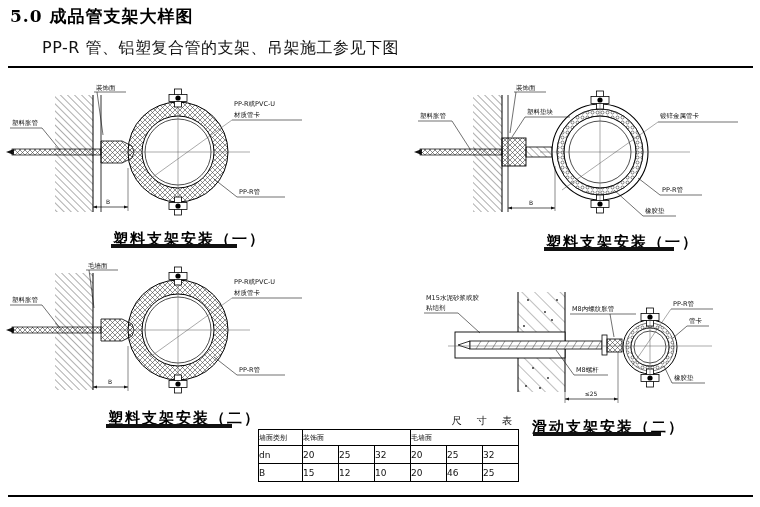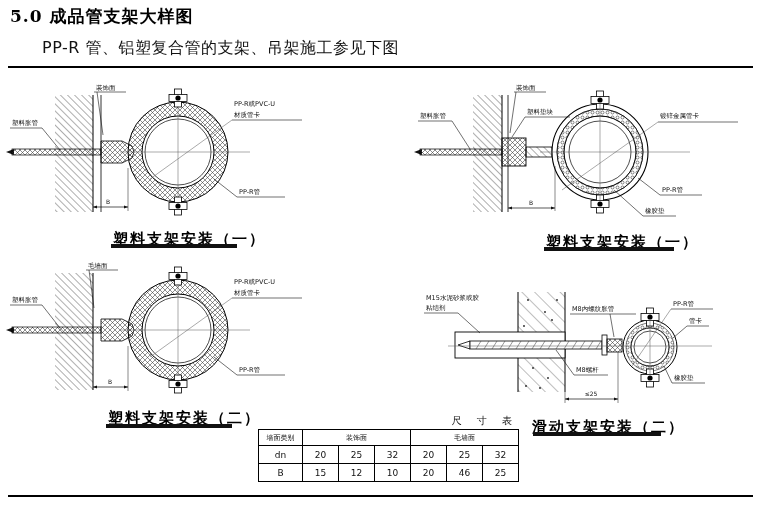--- a/index.html
+++ b/index.html
@@ -11,21 +11,21 @@
   .rule{position:absolute;left:8px;width:745px;background:#000;}
   .rule.top{top:66px;height:2px;}
   .rule.bottom{top:495px;height:2px;}
   svg{position:absolute;left:0;top:0;}
   .lbl{font:6.5px "DejaVu Sans",sans-serif;fill:#111;}
   .dimtxt{font:6px "DejaVu Sans",sans-serif;fill:#111;}
   .cap{position:absolute;text-align:center;font-size:15px;font-weight:bold;
        letter-spacing:2px;color:#000;white-space:nowrap;}
   .capbar{position:absolute;height:4px;background:#111;}
   .dimtable{position:absolute;left:258px;top:429px;border-collapse:collapse;table-layout:fixed;}
-  .dimtable td{border:1px solid #000;text-align:center;padding:0;background:#fff;color:#111;}
+  .dimtable td{border:1px solid #000;padding:0;background:#fff;color:#111;}
   .dimtable .hd{font-size:7px;height:15px;}
   .dimtable .dt{font-size:9px;height:17px;}
   .tbl-title{position:absolute;left:258px;top:414px;width:260px;text-align:right;
              font-size:10px;letter-spacing:6px;color:#111;}
 </style>
 </head>
 <body>
 
 <div id="page">
 

